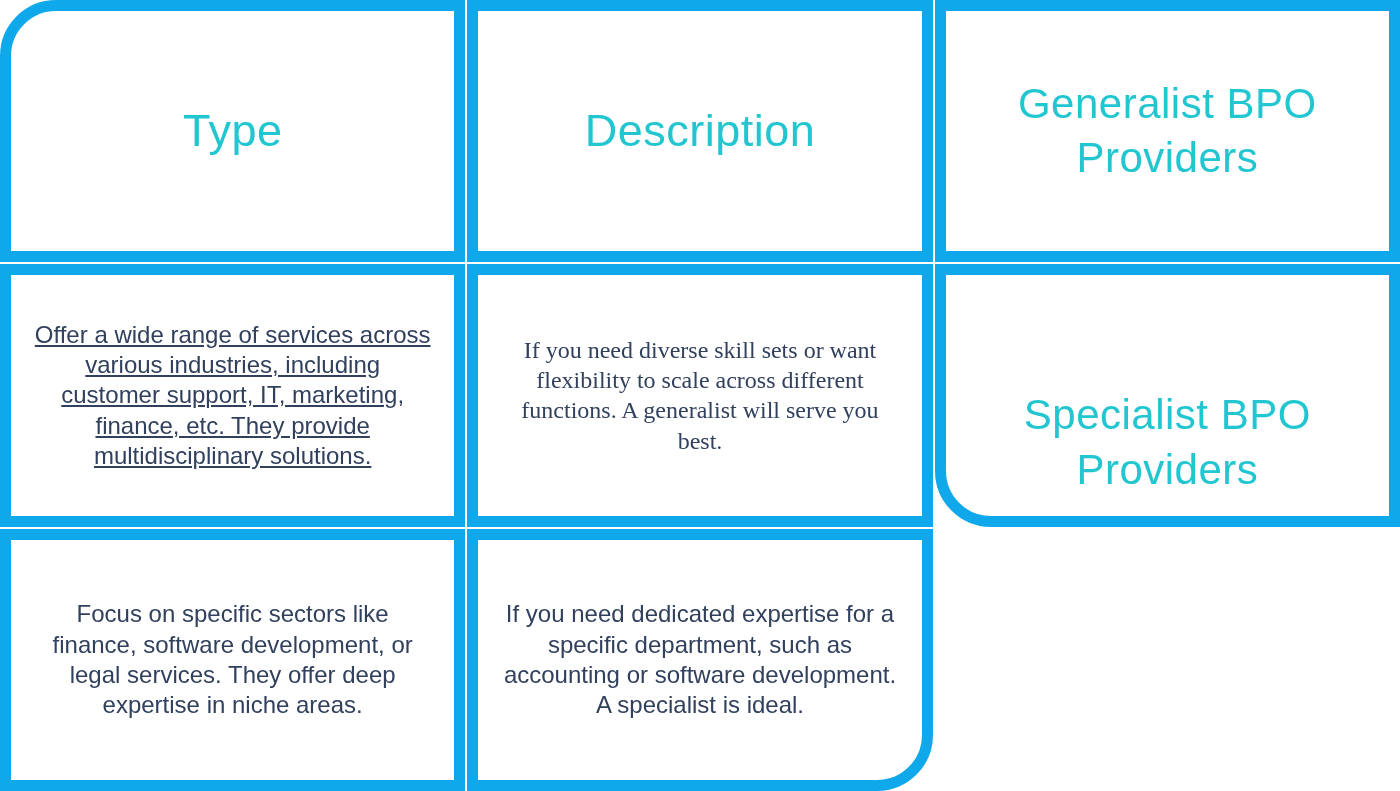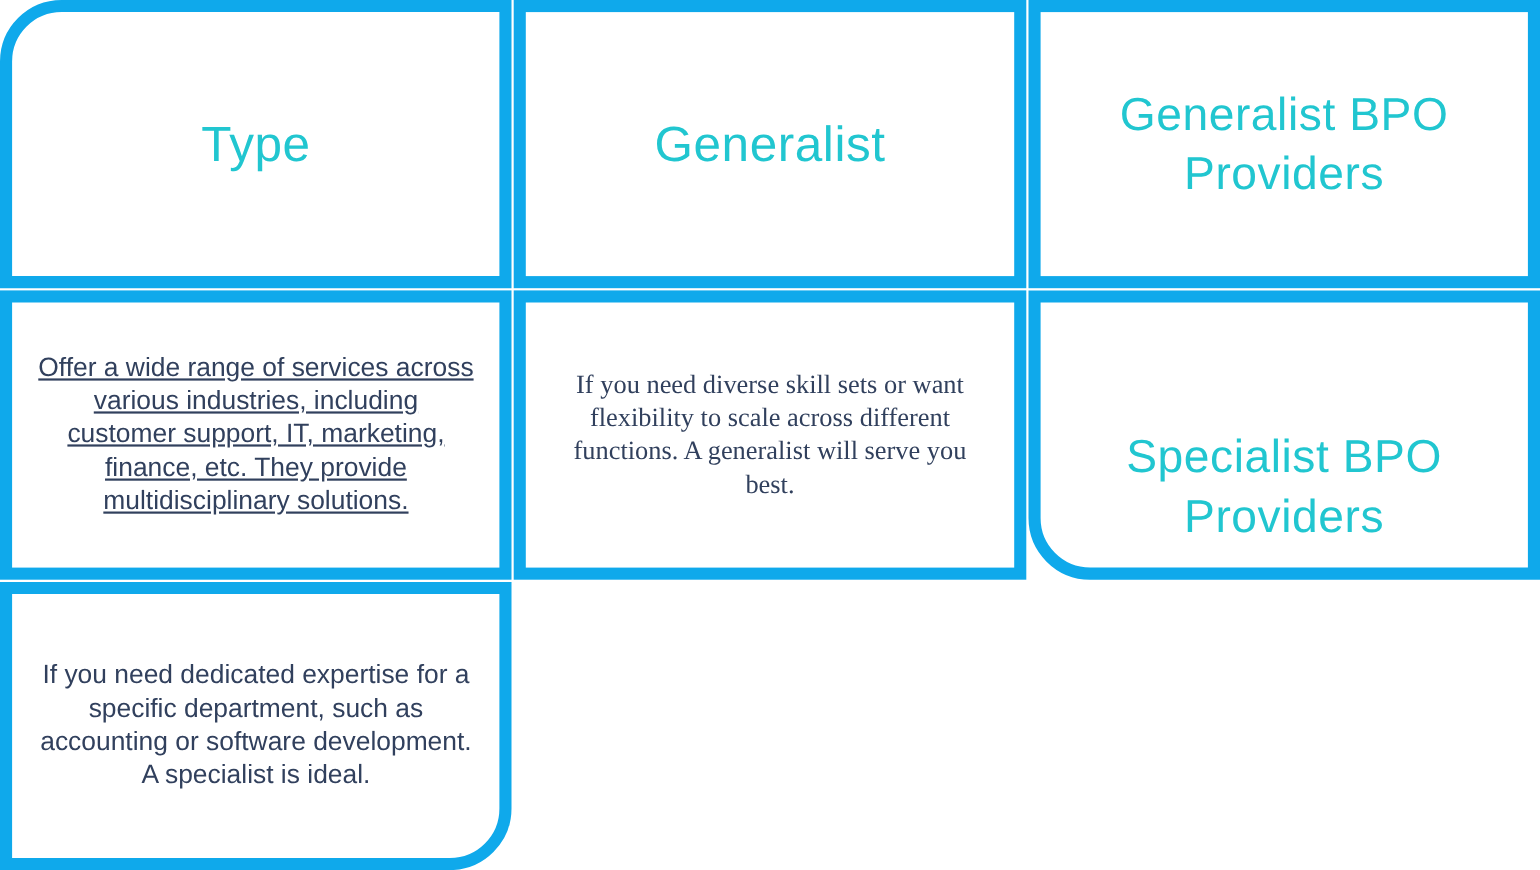--- a/index.html
+++ b/index.html
@@ -64,33 +64,36 @@
 </style>
 </head>
 <body>
 
 <div class="board">
 
   <div class="cell tl">
     <div class="header-text">Type</div>
   </div>
   <div class="cell">
-    <div class="header-text">Generalist</div>
+    <div class="header-text">Description</div>
   </div>
 
   <div class="cell">
     <div class="rowlabel-text">Generalist BPO Providers</div>
   </div>
   <div class="cell">
     <div class="body-text w415">Offer a wide range of services across various industries, including customer support, IT, marketing, finance, etc. They provide multidisciplinary solutions.</div>
   </div>
   <div class="cell">
     <div class="body-text w420">If you need diverse skill sets or want flexibility to scale across different functions. A generalist will serve you best.</div>
   </div>
 
   <div class="cell bl">
     <div class="rowlabel-text">Specialist BPO Providers</div>
   </div>
+  <div class="cell">
+    <div class="body-text w380">Focus on specific sectors like finance, software development, or legal services. They offer deep expertise in niche areas.</div>
+  </div>
   <div class="cell br">
     <div class="body-text w430">If you need dedicated expertise for a specific department, such as accounting or software development. A specialist is ideal.</div>
   </div>
 
 </div>
 
 </body></html>

